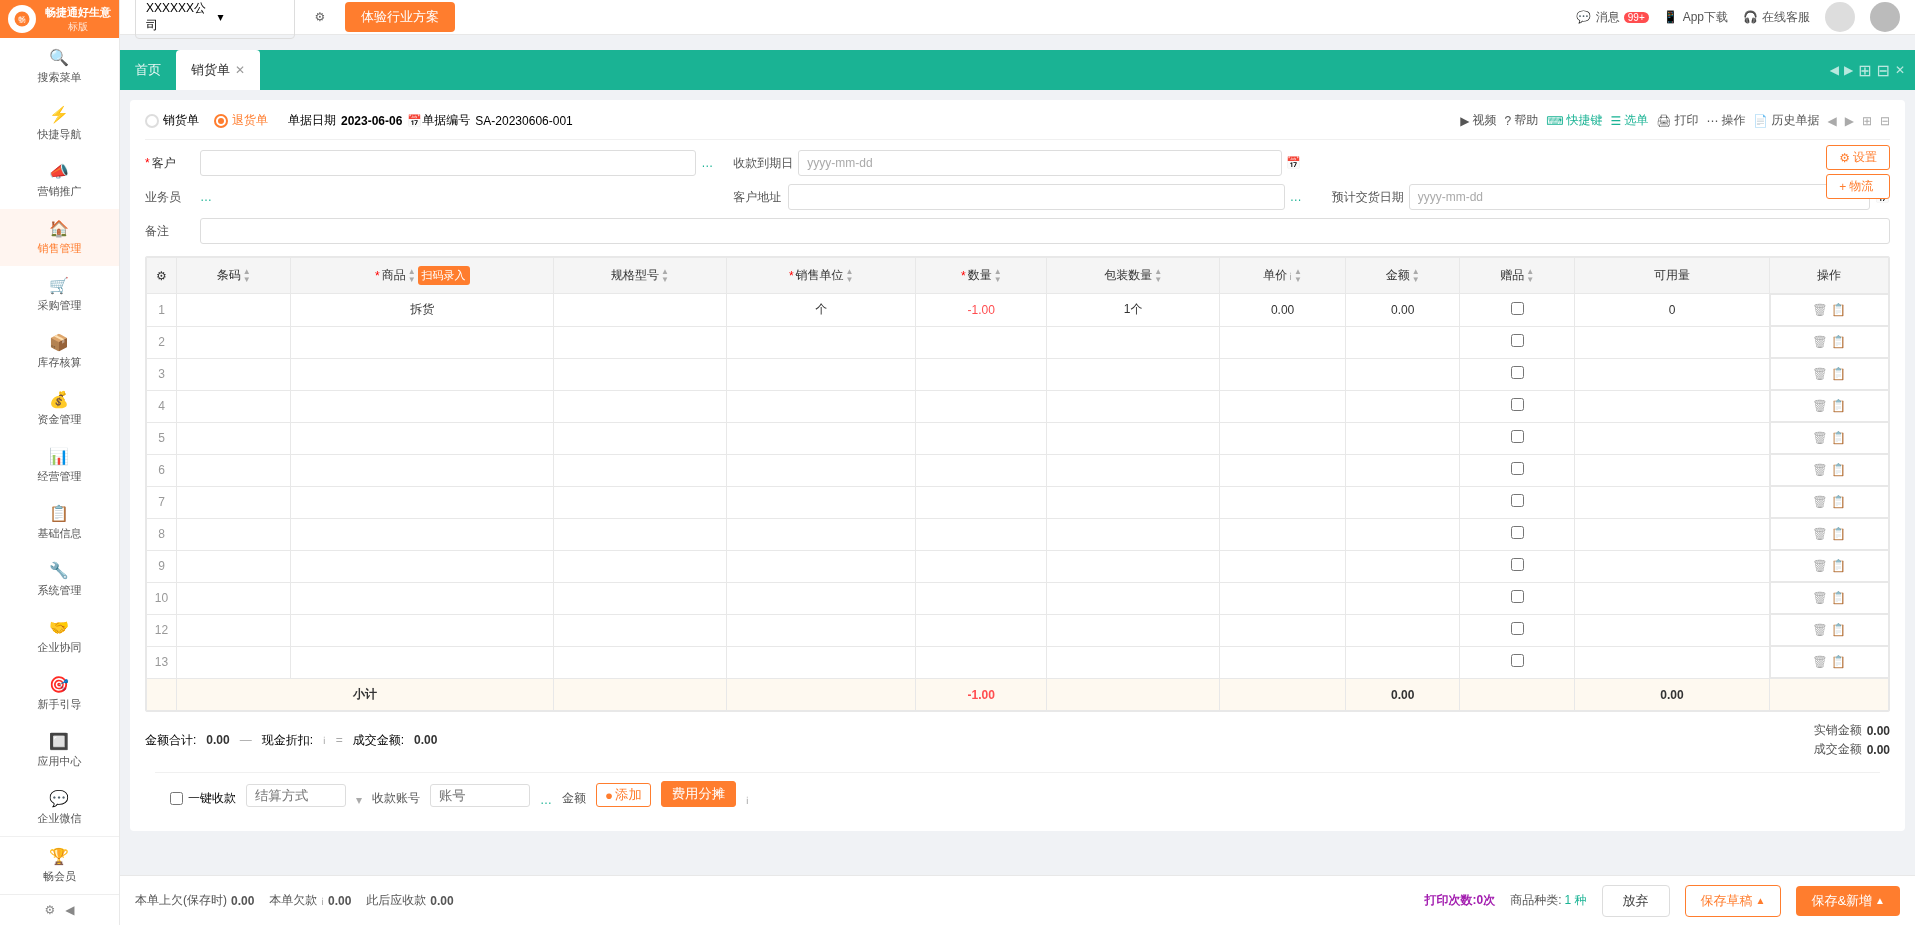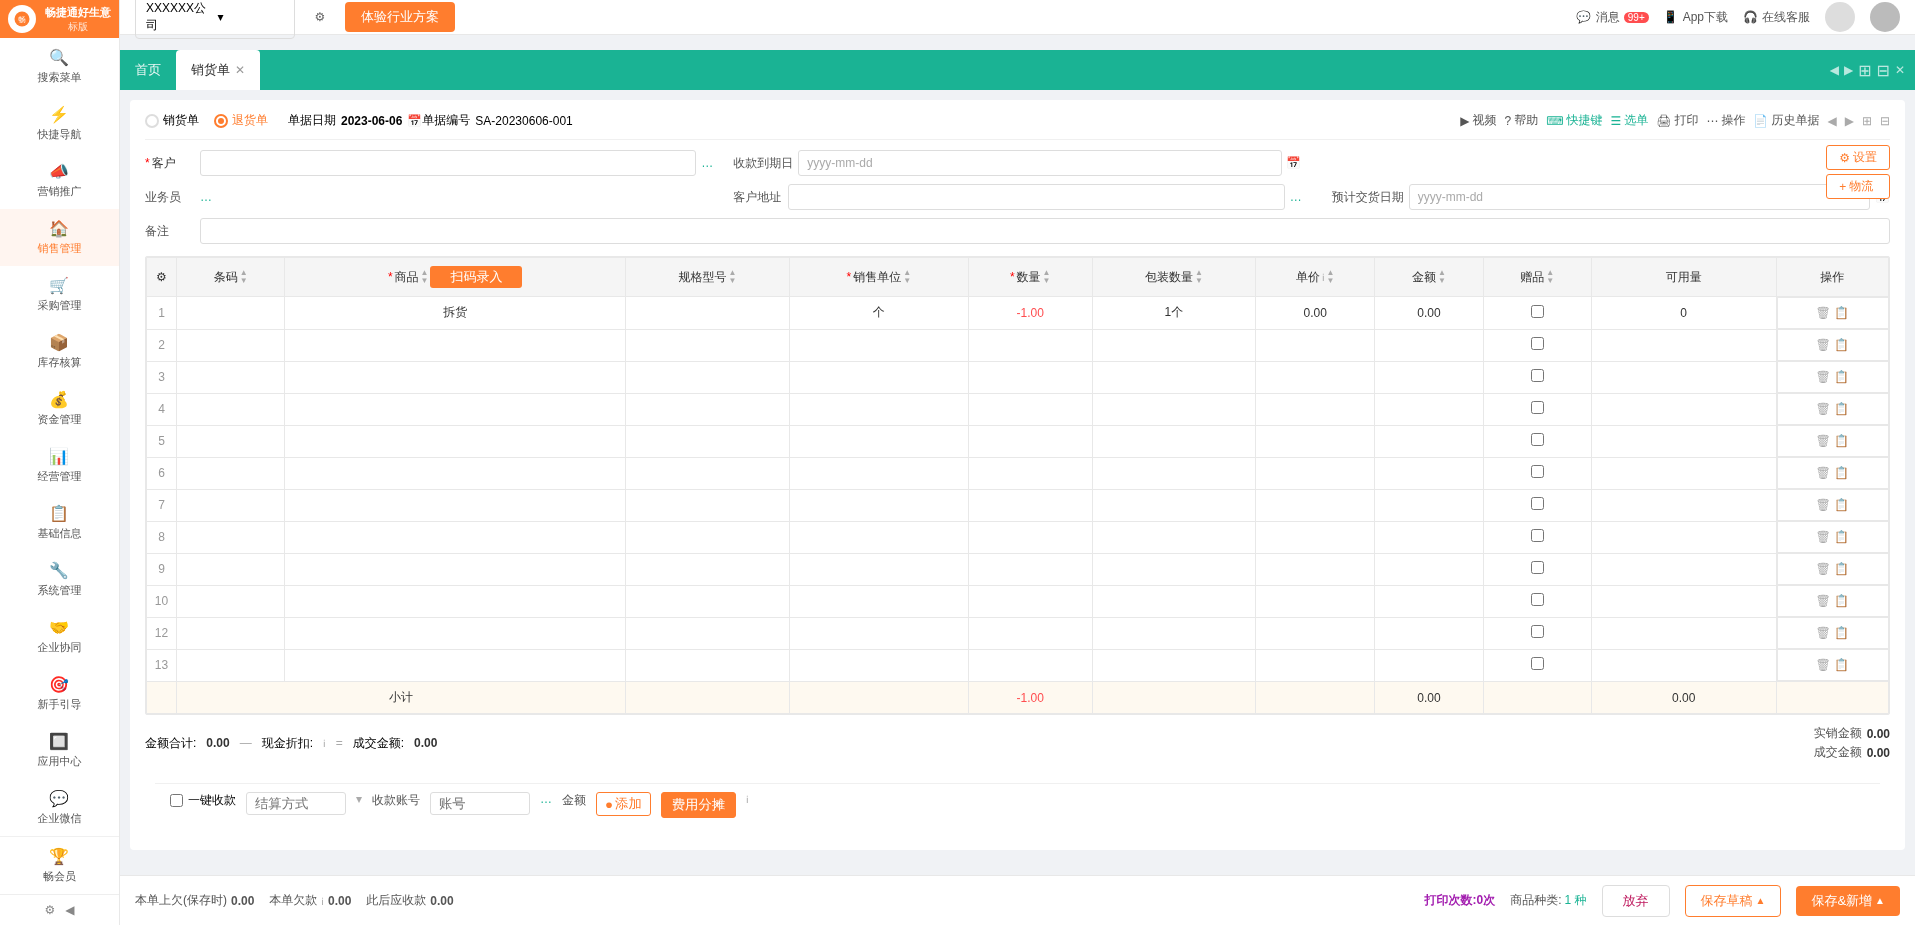--- a/index.html
+++ b/index.html
@@ -109,37 +109,37 @@
     thead tr { background: #f5f5f5; }
     th {
       padding: 8px 6px; border: 1px solid #e8e8e8; text-align: center;
       font-weight: normal; white-space: nowrap; color: #333;
     }
     td {
       padding: 5px 6px; border: 1px solid #e8e8e8; text-align: center;
       color: #333; height: 32px;
     }
     .row-num { color: #999; width: 30px; }
-    .subtotal-row { background: #fef9f0; font-weight: normal; }
+    .subtotal-row { background: #fef9f0; font-weight: bold; }
     .subtotal-row td { color: #ff4d4f; }
     .subtotal-row td.dark { color: #333; }
     .scan-btn {
       background: #ff7d2e; color: white; border: none; border-radius: 3px;
-      padding: 2px 20px; cursor: pointer; font-size: 13px;
+      padding: 2px 4px; cursor: pointer; font-size: 11px;
     }
     .th-sort { display: flex; align-items: center; justify-content: center; gap: 2px; }
     .sort-arrows { display: flex; flex-direction: column; font-size: 8px; line-height: 1; color: #aaa; }
     .checkbox-cell input[type=checkbox] { cursor: pointer; }
     .summary-row { display: flex; align-items: center; gap: 15px; }
     .dash { color: #aaa; }
 
     
     .payment-row {
-      background: #fff; margin: 12px 10px; padding: 8px 15px;
-      border-top: 1px solid #f0f0f0; display: flex; align-items: flex-start; gap: 10px;
+      background: #fff; margin: 4px 10px; padding: 8px 15px;
+      border-top: 1px solid #f0f0f0; display: flex; align-items: flex-end; gap: 10px;
     }
     .payment-checkbox { display: flex; align-items: center; gap: 5px; }
     .payment-select { border: 1px solid #ddd; border-radius: 3px; padding: 3px 8px; color: #333; }
     .add-btn {
       background: transparent; border: 1px solid #ff7d2e; color: #ff7d2e;
       border-radius: 3px; padding: 2px 8px; cursor: pointer; display: flex; align-items: center; gap: 2px;
     }
     .expense-btn {
       background: transparent; border: 1px solid #ff7d2e; color: #ff7d2e;
       border-radius: 3px; padding: 3px 10px; cursor: pointer;
@@ -151,21 +151,21 @@
       position: fixed; left: 120px; bottom: 0; right: 0; height: 50px;
       background: #fff; border-top: 1px solid #e8e8e8;
       display: flex; align-items: center; padding: 0 15px; gap: 20px; z-index: 98;
     }
     .footer-info { display: flex; align-items: center; gap: 15px; color: #555; }
     .footer-info-item { display: flex; align-items: center; gap: 4px; }
     .stat-row { display: flex; align-items: center; gap: 5px; font-size: 12px; }
     .stat-label { color: #555; }
     .stat-value { font-weight: bold; color: #333; }
     .abandon-btn {
-      border: 1px solid #ddd; background: #fff; color: #be185d;
+      border: 1px solid #ddd; background: #fff; color: #404040;
       border-radius: 4px; padding: 6px 20px; cursor: pointer; font-size: 13px;
     }
     .save-draft-btn {
       border: 1px solid #ff7d2e; background: #fff; color: #ff7d2e;
       border-radius: 4px; padding: 6px 15px; cursor: pointer; font-size: 13px;
       display: flex; align-items: center; gap: 3px;
     }
     .save-new-btn {
       background: #ff7d2e; color: white; border: none;
       border-radius: 4px; padding: 6px 15px; cursor: pointer; font-size: 13px;

